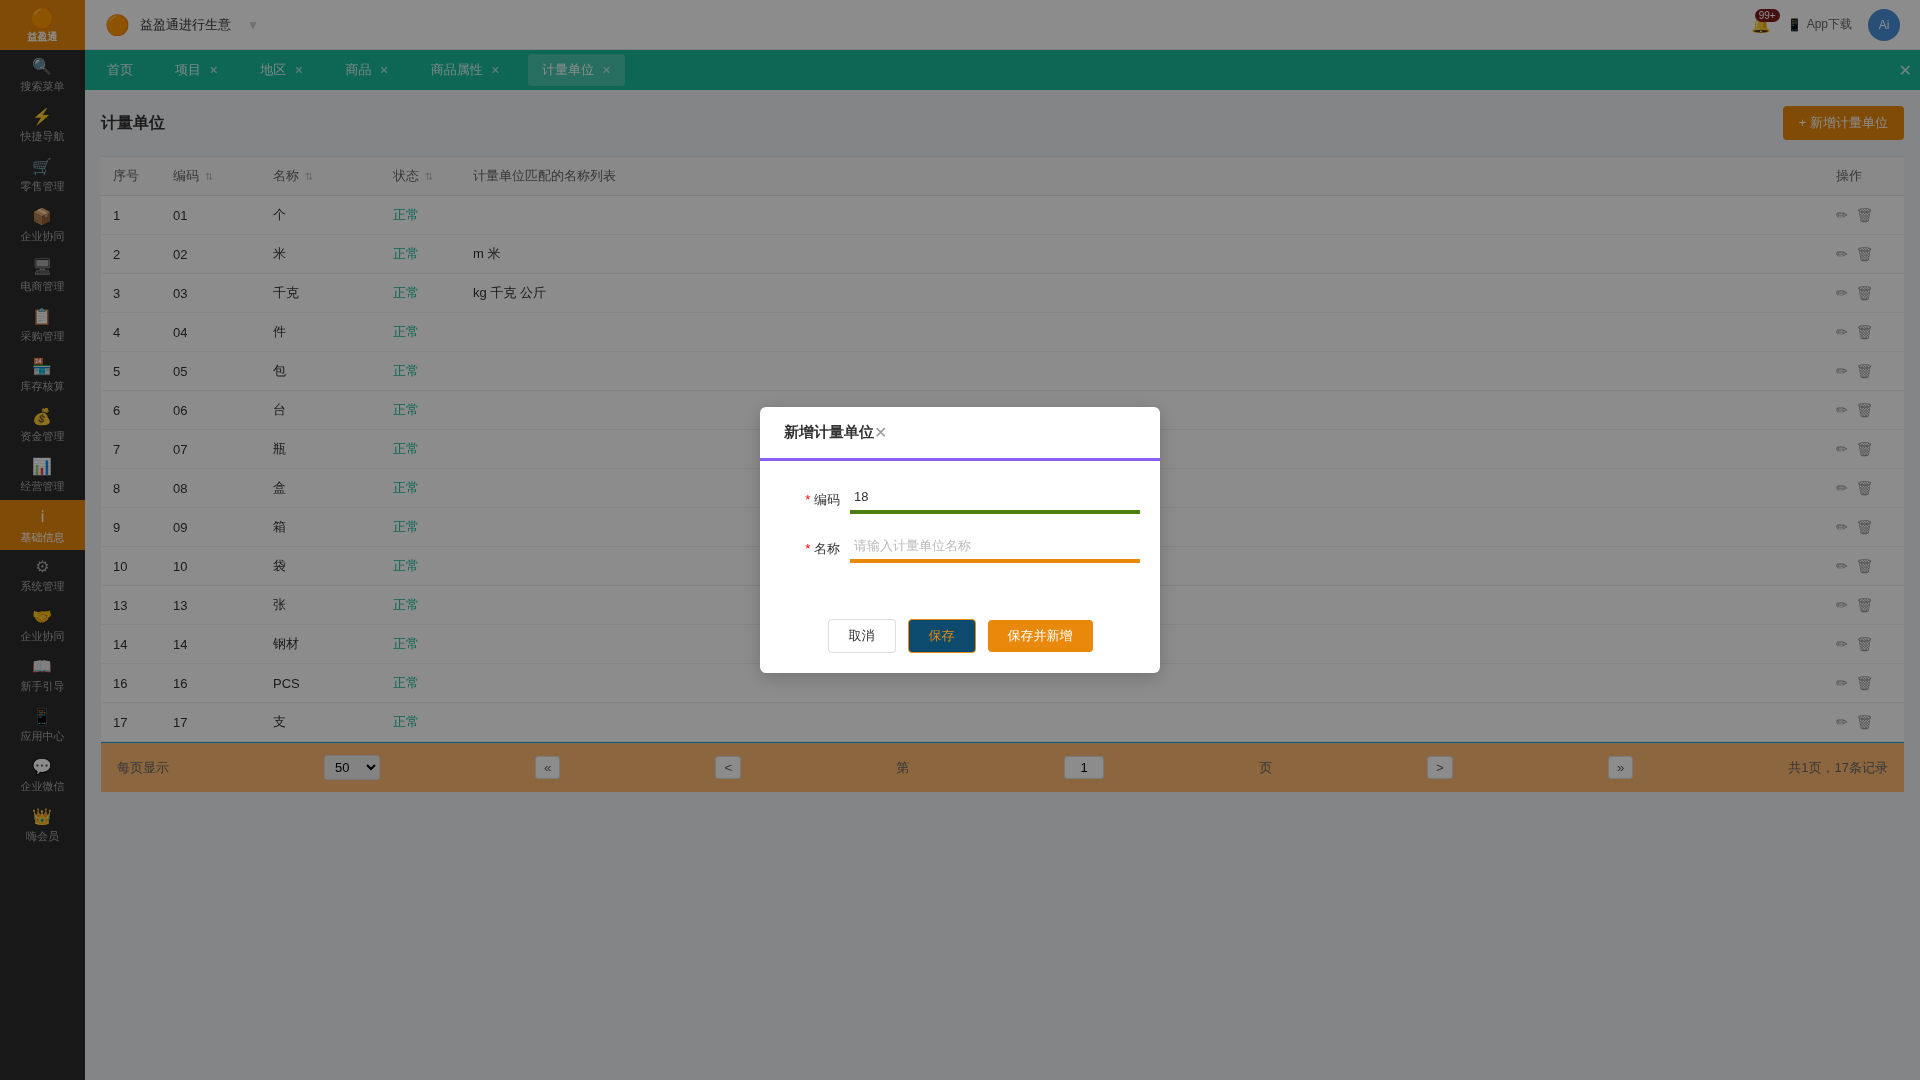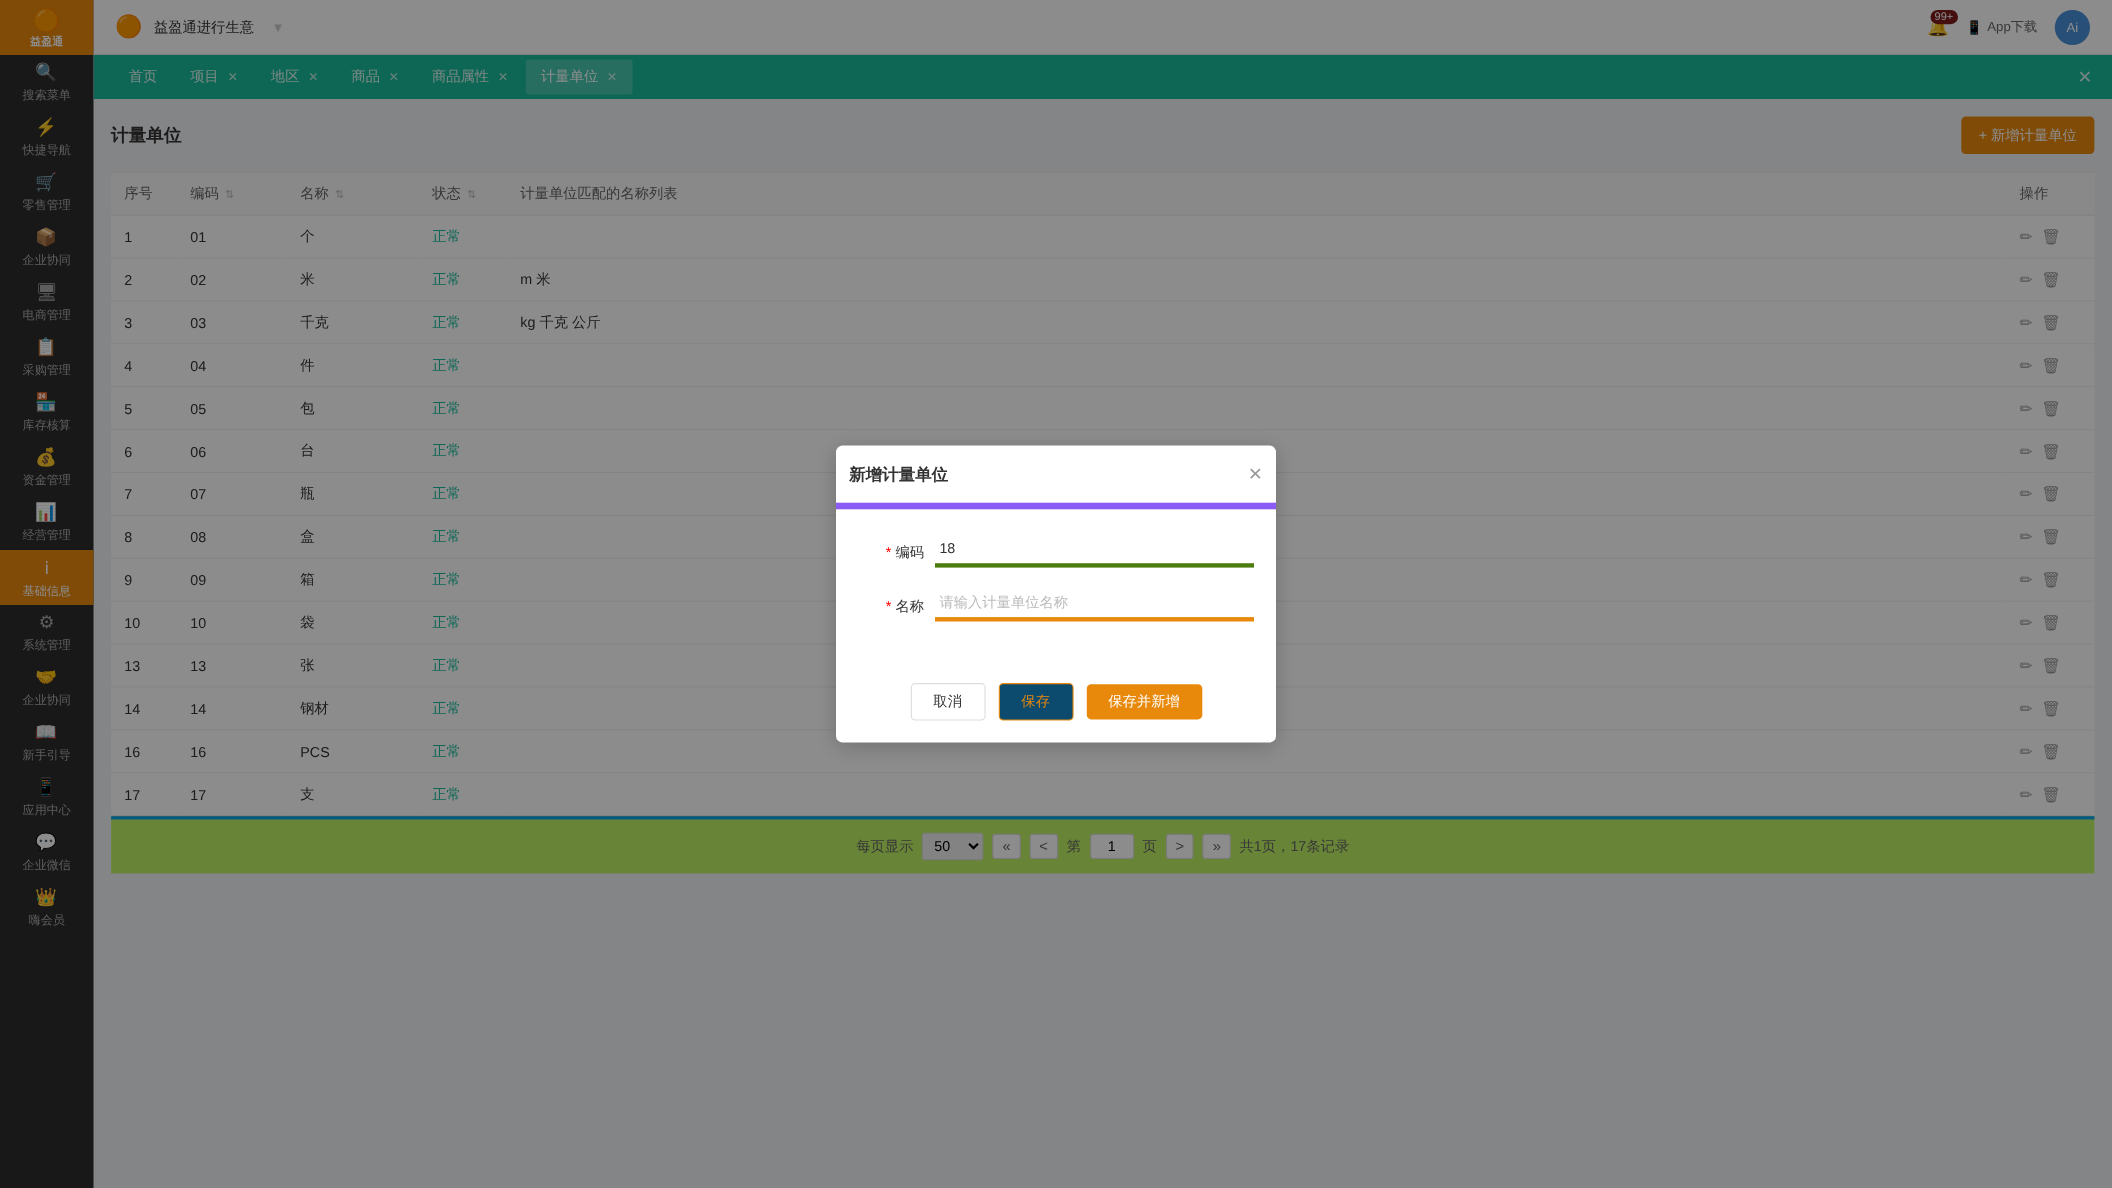--- a/index.html
+++ b/index.html
@@ -22,21 +22,21 @@
     
     .topbar { height: 50px; background: #fff; display: flex; align-items: center; justify-content: space-between; padding: 0 20px; border-bottom: 1px solid #e8e8e8; flex-shrink: 0; }
     .topbar-left { display: flex; align-items: center; gap: 10px; }
     .topbar-right { display: flex; align-items: center; gap: 16px; }
     .topbar-notification { position: relative; cursor: pointer; }
     .topbar-notification-badge { position: absolute; top: -6px; right: -8px; background: #7f1d1d; color: white; font-size: 10px; border-radius: 8px; padding: 1px 4px; }
     .topbar-app-download { color: #666; font-size: 12px; cursor: pointer; display: flex; align-items: center; gap: 4px; }
     .topbar-avatar { width: 32px; height: 32px; border-radius: 50%; background: #4a90d9; display: flex; align-items: center; justify-content: center; color: white; font-size: 12px; cursor: pointer; }
 
     
-    .tabbar { height: 40px; background: #1abc9c; display: flex; align-items: center; padding: 0 18px; gap: 2px; flex-shrink: 0; justify-content: center; }
+    .tabbar { height: 40px; background: #1abc9c; display: flex; align-items: center; padding: 0 8px; gap: 14px; flex-shrink: 0; justify-content: center; }
     .tab { height: 32px; padding: 0 14px; display: flex; align-items: center; gap: 6px; border-radius: 3px; cursor: pointer; font-size: 13px; color: rgba(255,255,255,0.85); }
     .tab.active { background: rgba(255,255,255,0.2); color: white; }
     .tab-close { font-size: 11px; color: rgba(255,255,255,0.7); cursor: pointer; margin-left: 2px; }
 
     
     .page-content { flex: 1; padding: 16px; overflow-y: auto; position: relative; }
 
     
     .page-header { display: flex; align-items: center; justify-content: space-between; margin-bottom: 16px; }
     .page-title { font-size: 16px; font-weight: bold; color: #333; }
@@ -44,30 +44,30 @@
 
     
     .data-table { width: 100%; background: white; border-collapse: collapse; }
     .data-table th { background: #fafafa; border-bottom: 1px solid #e8e8e8; border-top: 1px solid #e8e8e8; padding: 10px 12px; text-align: left; font-weight: 500; color: #666; font-size: 13px; }
     .data-table td { border-bottom: 1px solid #f0f0f0; padding: 10px 12px; font-size: 13px; color: #333; }
     .status-normal { color: #1abc9c; }
     .action-icons { display: flex; gap: 8px; }
     .action-icon { color: #999; cursor: pointer; font-size: 14px; }
 
     
-    .pagination { display: flex; align-items: center; justify-content: center; padding: 12px 16px; background: #bef264; border-top: 3px solid #0ea5e9; gap: 8px; font-size: 13px; }
+    .pagination { display: flex; align-items: center; justify-content: space-between; padding: 12px 16px; background: #fdba74; border-top: 1px solid #0ea5e9; gap: 8px; font-size: 13px; }
     .pagination-select { border: 1px solid #ddd; padding: 3px 6px; border-radius: 3px; font-size: 13px; }
     .pagination-btn { padding: 3px 8px; border: 1px solid #ddd; background: white; cursor: pointer; border-radius: 3px; color: #666; }
     .pagination-input { width: 40px; border: 1px solid #ddd; padding: 3px 6px; border-radius: 3px; text-align: center; font-size: 13px; }
     .pagination-text { color: #666; }
 
     
     .modal-overlay { position: fixed; top: 0; left: 0; width: 1920px; height: 1080px; background: rgba(0,0,0,0.45); display: flex; align-items: center; justify-content: center; z-index: 1000; }
     .modal { background: white; border-radius: 6px; width: 400px; box-shadow: 0 4px 20px rgba(0,0,0,0.2); }
-    .modal-header { padding: 16px 12px; border-bottom: 6px solid #8b5cf6; display: flex; align-items: center; justify-content: space-between; }
+    .modal-header { padding: 16px 24px; border-bottom: 3px solid #8b5cf6; display: flex; align-items: center; }
     .modal-title { font-size: 15px; font-weight: bold; color: #333; }
     .modal-close { cursor: pointer; color: #999; font-size: 16px; }
     .modal-body { padding: 24px 20px; }
     .form-item { display: flex; align-items: center; margin-bottom: 20px; }
     .form-label { width: 70px; text-align: right; font-size: 13px; color: #333; padding-right: 10px; flex-shrink: 0; }
     .form-input { flex: 1; border: none; border-bottom: 4px solid #4d7c0f; padding: 4px 4px 6px 4px; font-size: 13px; outline: none; color: #333; }
     .form-input-orange { border-bottom-color: #e8890c; }
     .form-input::placeholder { color: #bbb; }
     .modal-footer { padding: 12px 20px 20px 20px; display: flex; align-items: center; justify-content: center; gap: 12px; }
     .btn-cancel { background: white; color: #333; border: 1px solid #ddd; padding: 7px 20px; border-radius: 4px; cursor: pointer; font-size: 13px; }

